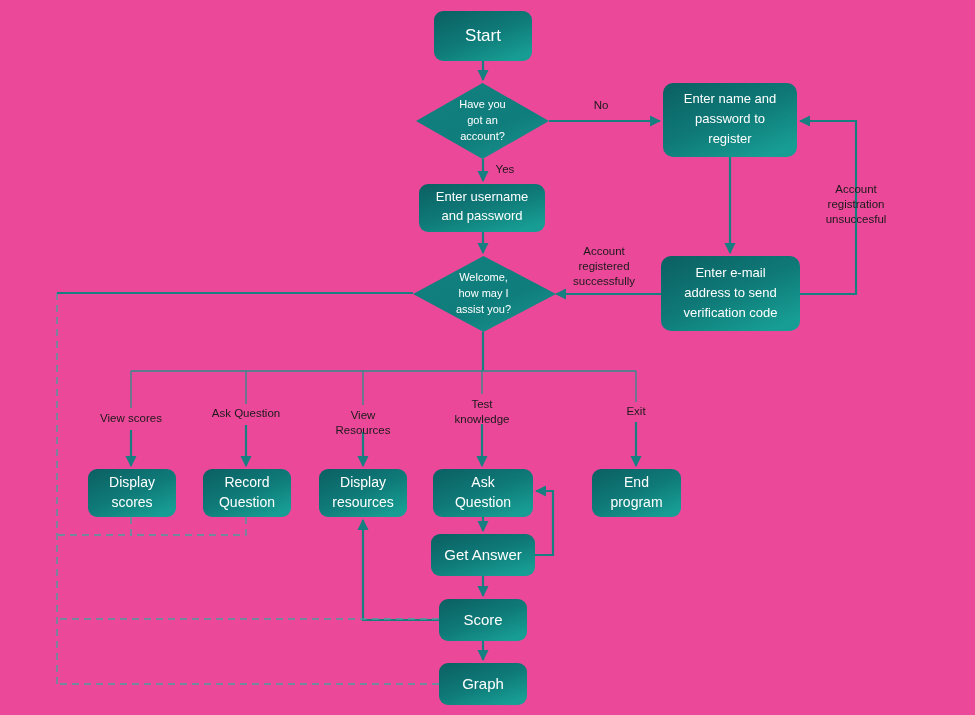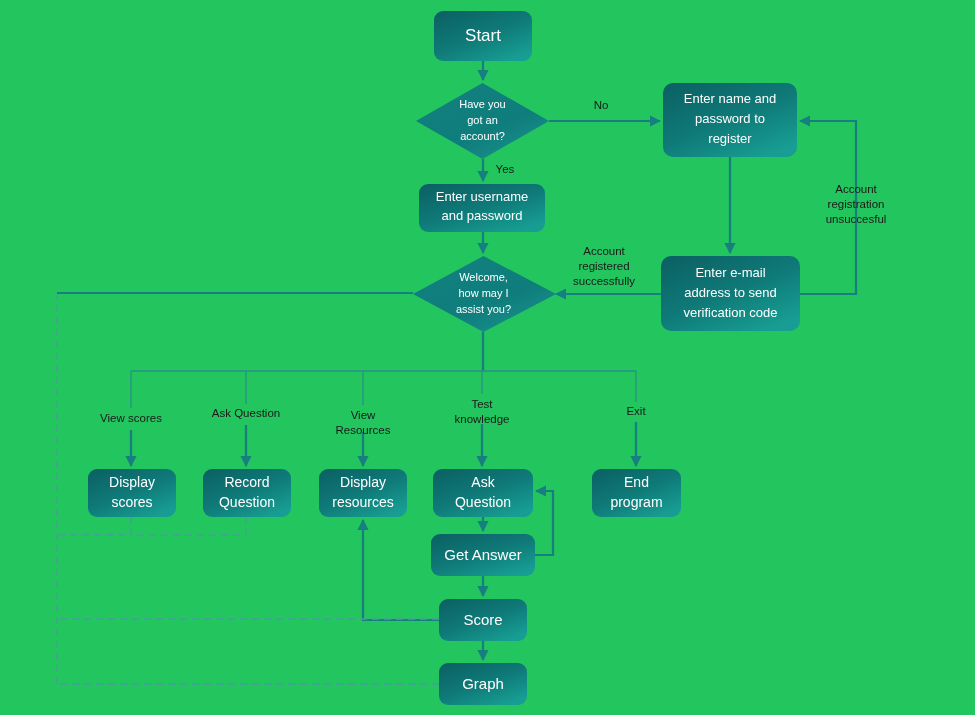--- a/index.html
+++ b/index.html
@@ -10,21 +10,21 @@
   body {
     width: 975px;
     height: 715px;
     font-family: "Liberation Sans", sans-serif;
     overflow: hidden;
   }
   #flowchart-root {
     position: relative;
     width: 975px;
     height: 715px;
-    background: #22c55e;
+    background: #ec4899;
   }
   svg.chart-canvas {
     display: block;
     width: 975px;
     height: 715px;
   }
   text.node-label {
     fill: #ffffff;
     font-family: "Liberation Sans", sans-serif;
     text-anchor: middle;

